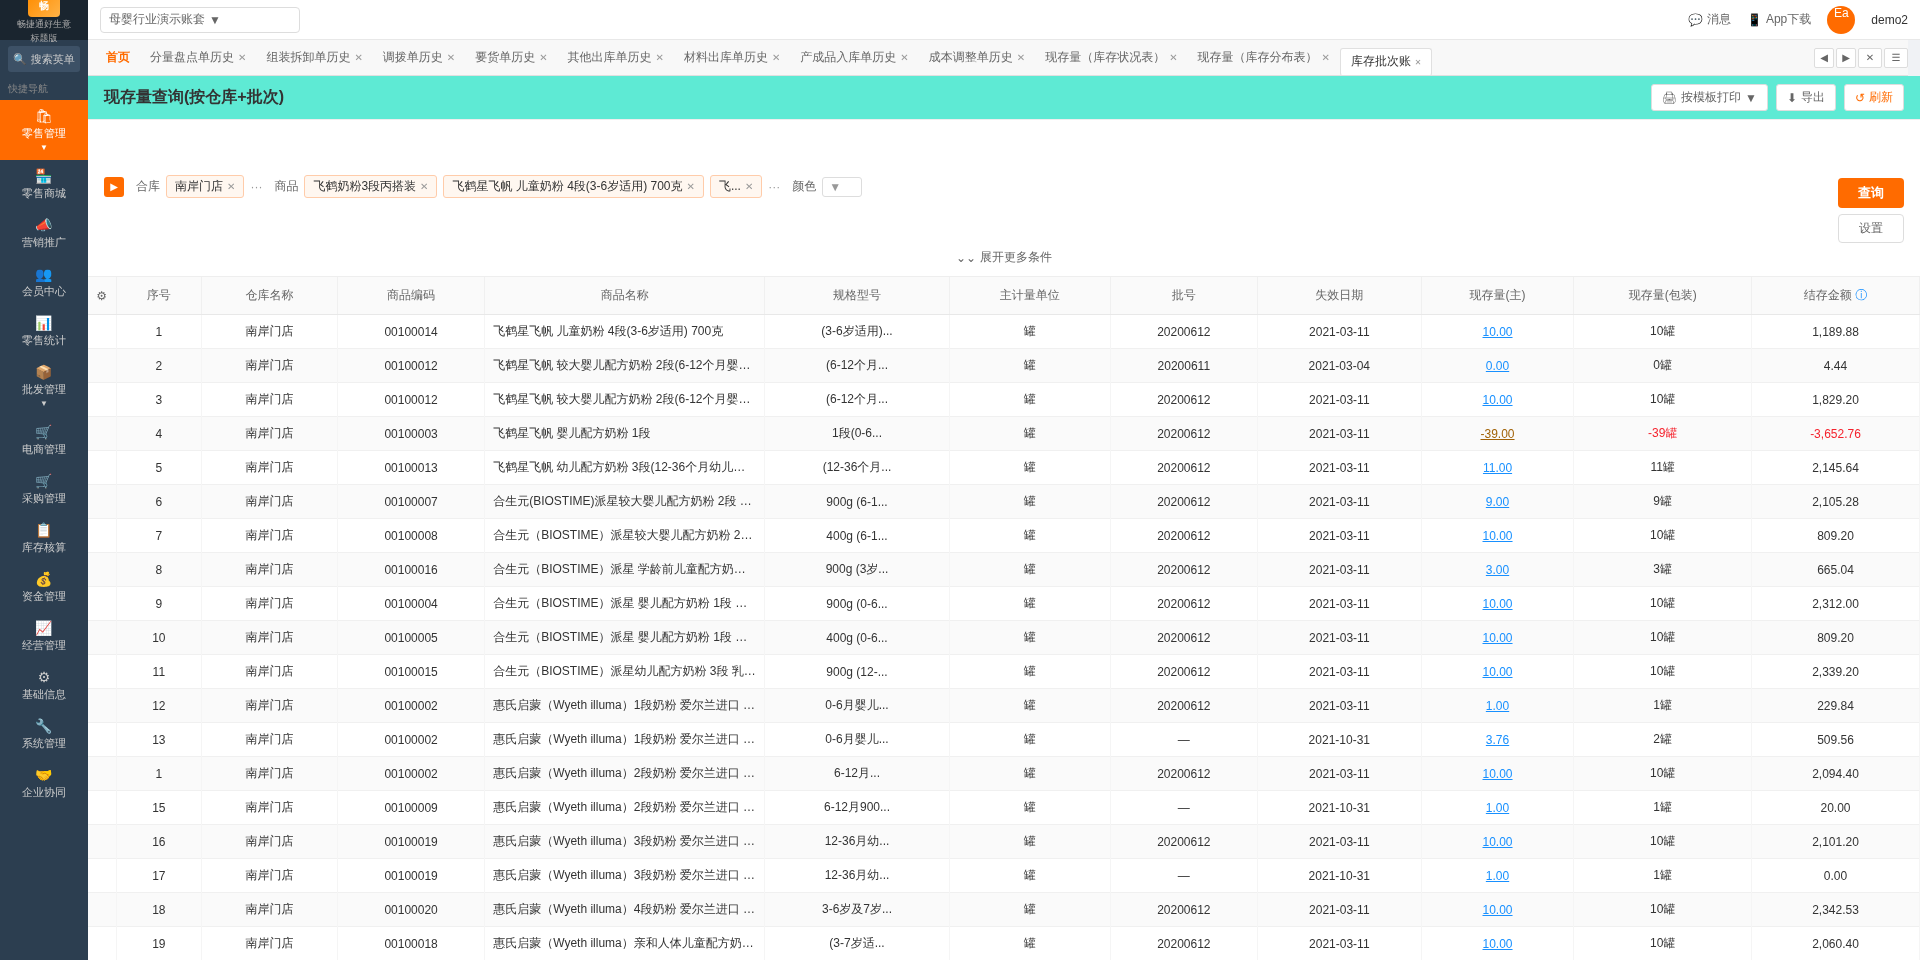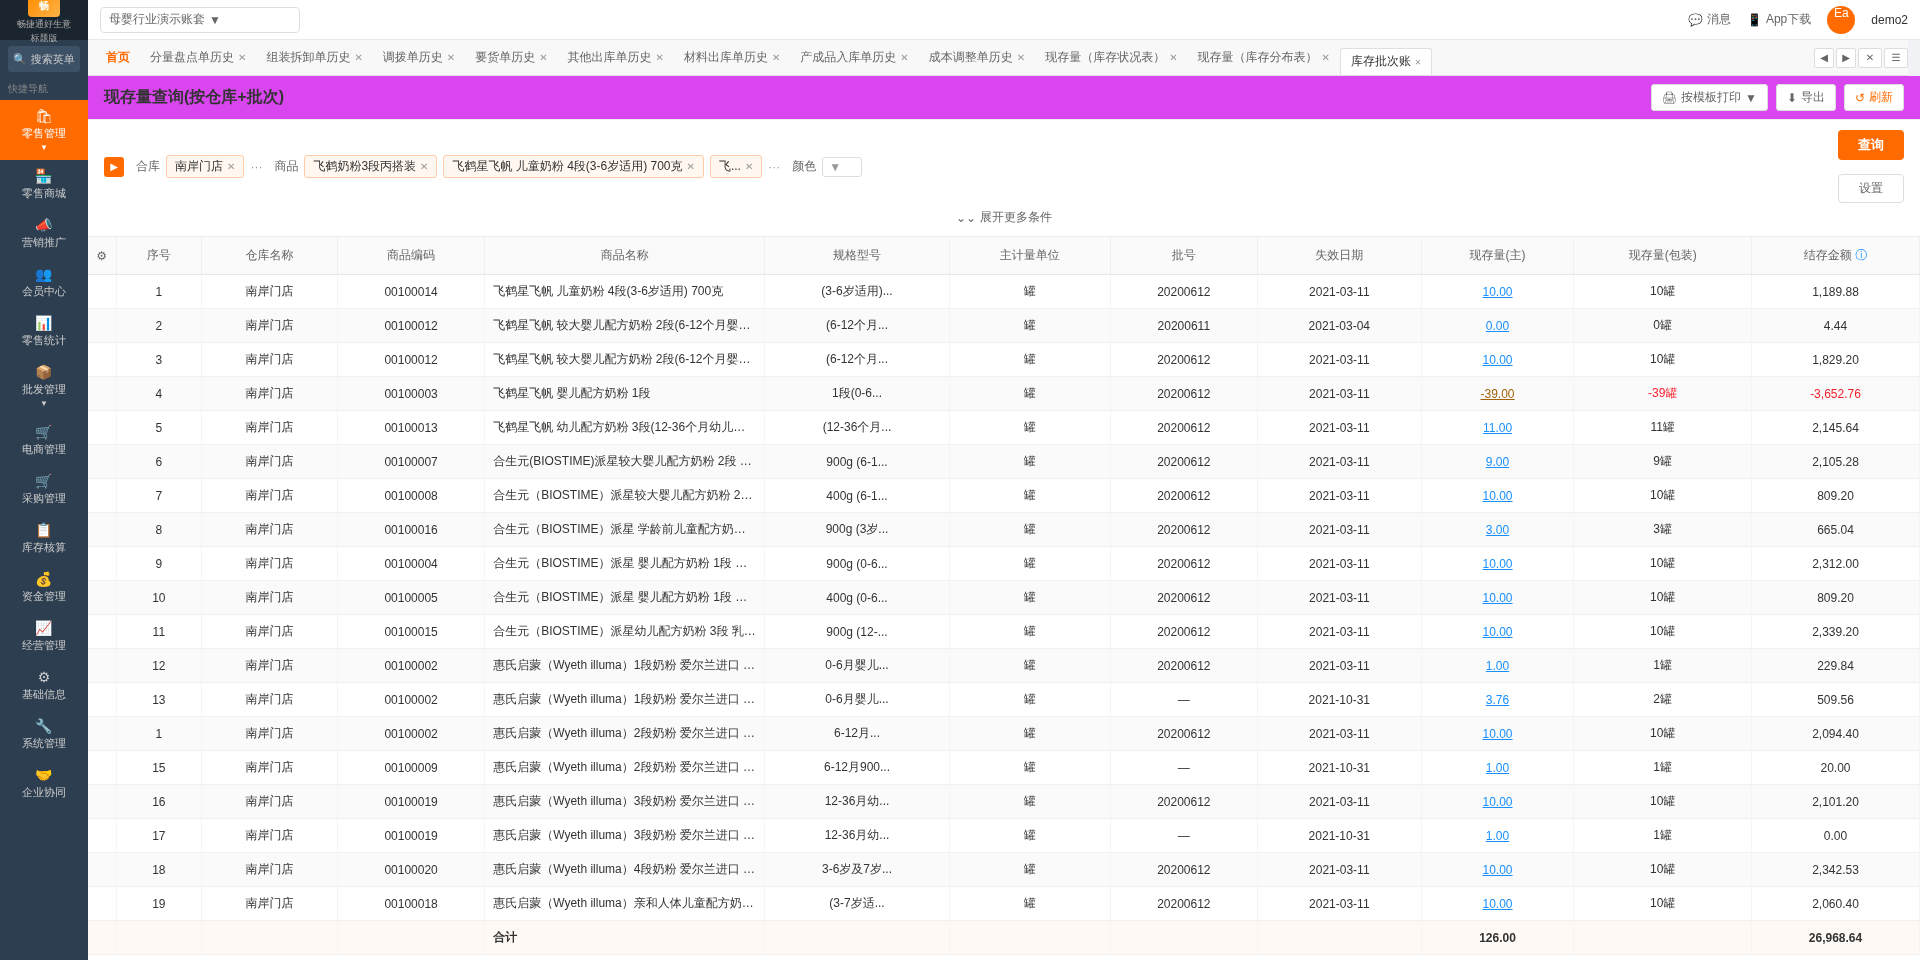--- a/index.html
+++ b/index.html
@@ -99,21 +99,21 @@
       position: fixed;
       top: 76px; left: 88px; right: 0; bottom: 0;
       background: #f5f5f5;
       overflow: hidden;
       display: flex;
       flex-direction: column;
     }
 
     
     .page-header {
-      background: #d946ef;
+      background: #5eead4;
       padding: 8px 16px;
       display: flex;
       align-items: center;
       justify-content: space-between;
       border-bottom: 1px solid #eee;
       flex-shrink: 0;
     }
     .page-title { font-size: 16px; font-weight: bold; color: #333; }
     .page-actions { display: flex; align-items: center; gap: 8px; }
     .btn-template { background: #fff; border: 1px solid #ddd; border-radius: 3px; padding: 4px 10px; font-size: 12px; cursor: pointer; color: #666; display: flex; align-items: center; gap: 4px; }
@@ -159,21 +159,21 @@
     }
     .btn-set {
       background: #fff;
       color: #666;
       border: 1px solid #ddd;
       border-radius: 4px;
       padding: 5px 16px;
       font-size: 12px;
       cursor: pointer;
     }
-    .filter-actions { display: flex; flex-direction: column; gap: 14px; margin-left: auto; }
+    .filter-actions { display: flex; flex-direction: column; gap: 6px; margin-left: auto; margin-top: 48px; }
 
     
     .table-area {
       flex: 1;
       overflow: auto;
       background: #fff;
     }
     table {
       width: 100%;
       border-collapse: collapse;

